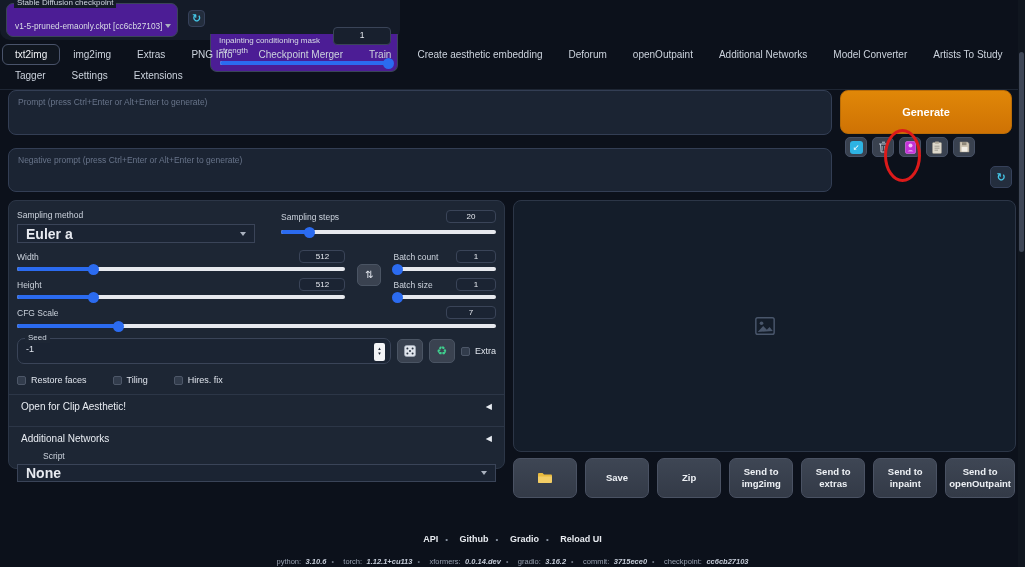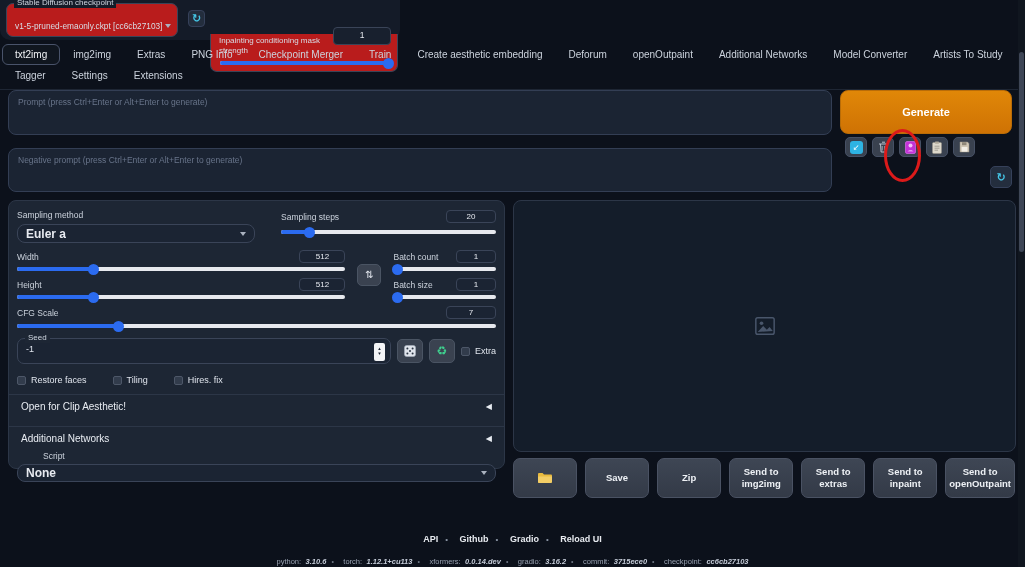--- a/index.html
+++ b/index.html
@@ -7,21 +7,21 @@
   body {
     position: relative; overflow: hidden;
     background: #0c111b;
     font-family: "Liberation Sans", sans-serif;
     color: #e5e9f0;
   }
   .abs { position: absolute; }
 
   
   .quickpanel { left:0; top:0; width:400px; height:40px; background:#141b28; border-radius:0 0 10px 10px; }
-  .fieldset { position:relative; border:1px solid #3a4458; border-radius:7px; background:#b91c1c; }
+  .fieldset { position:relative; border:1px solid #3a4458; border-radius:7px; background:#4c1d95; }
   .legend { position:absolute; top:-6px; left:7px; font-size:8px; line-height:10px; color:#cfd6e0; padding:0 3px; background:#141b28; white-space:nowrap; }
   .legend--page { background:#0c111b; }
   .legend--panel { background:#1d2634; }
   .ckpt-block { left:6px; top:3px; width:172px; height:34px; }
   .ckpt-row { position:absolute; left:8px; right:6px; bottom:5px; display:flex; align-items:center; justify-content:space-between; }
   .ckpt-val { font-size:8.3px; color:#d8dde6; white-space:nowrap; overflow:hidden; }
   .tri { width:0; height:0; border-left:3.5px solid transparent; border-right:3.5px solid transparent; border-top:4px solid #aab2bf; flex:0 0 auto; }
   .sm-refresh { width:17px; height:17px; background:#232d3d; border:1px solid #36415a; border-radius:4px; display:flex; align-items:center; justify-content:center; }
   .refresh-glyph { font-family:"DejaVu Sans", sans-serif; color:#45c8e8; font-size:11px; line-height:1; font-weight:bold; }
   .inp-block { left:210px; top:0; width:188px; height:38px; border-top:none; border-radius:0 0 7px 7px; }
@@ -53,21 +53,21 @@
   .paste-chip { width:13px; height:13px; background:#2eb3e3; border-radius:3px; color:#fff; font-size:8px; line-height:13px; text-align:center; font-family:"DejaVu Sans", sans-serif; }
   .styles-fs { left:845px; top:166px; width:141px; height:23px; background:#151c29; }
   .styles-caret { position:absolute; right:8px; top:10px; }
   .refresh2 { left:990px; top:166px; width:22px; height:22px; background:#242e3e; border:1px solid #36415a; border-radius:5px; display:flex; align-items:center; justify-content:center; }
   .annot { left:884px; top:129px; width:37px; height:53px; border:3.5px solid #dc1a1a; border-radius:50%; z-index:10; }
 
   
   .lpanel { left:8px; top:200px; width:497px; height:269px; background:#1d2634; border:1px solid #2c3647; border-radius:8px; padding:6px 8px 0 8px; }
   .lbl { font-size:8.5px; color:#ccd3dd; }
   .numbox { width:50px; height:13px; background:#1b2433; border:1px solid #3a4458; border-radius:4px; color:#e7eaf0; font-size:8px; text-align:center; line-height:12px; }
-  .dd { background:#1b2433; border:1px solid #3a4458; border-radius:8px; height:19px; display:flex; align-items:center; justify-content:space-between; padding:0 8px; color:#e7eaf0; font-size:12px; font-weight:bold; }
+  .dd { background:#1b2433; border:1px solid #3a4458; border-radius:0; height:19px; display:flex; align-items:center; justify-content:space-between; padding:0 8px; color:#e7eaf0; font-size:14px; font-weight:bold; }
   .hdr { display:flex; align-items:center; justify-content:space-between; }
   .rowA { display:flex; gap:26px; margin-top:3px; }
   .colA1 { width:238px; } .colA1 .lbl { display:block; margin-bottom:4px; }
   .colA2 { flex:1; } .colA2 .slider { margin-top:7px; }
   .rowBC { display:flex; gap:12px; margin-top:7px; }
   .colWH { width:330px; } .colBatch { width:103px; }
   .subrow .slider { margin-top:4px; }
   .subrow + .subrow { margin-top:7px; }
   .colSwap { width:24px; display:flex; align-items:center; justify-content:center; }
   .swap-btn { width:24px; height:22px; background:#3a4250; border:1px solid #4a5463; border-radius:5px; color:#e5e9f0; font-size:10px; display:flex; align-items:center; justify-content:center; font-family:"DejaVu Sans", sans-serif; }

